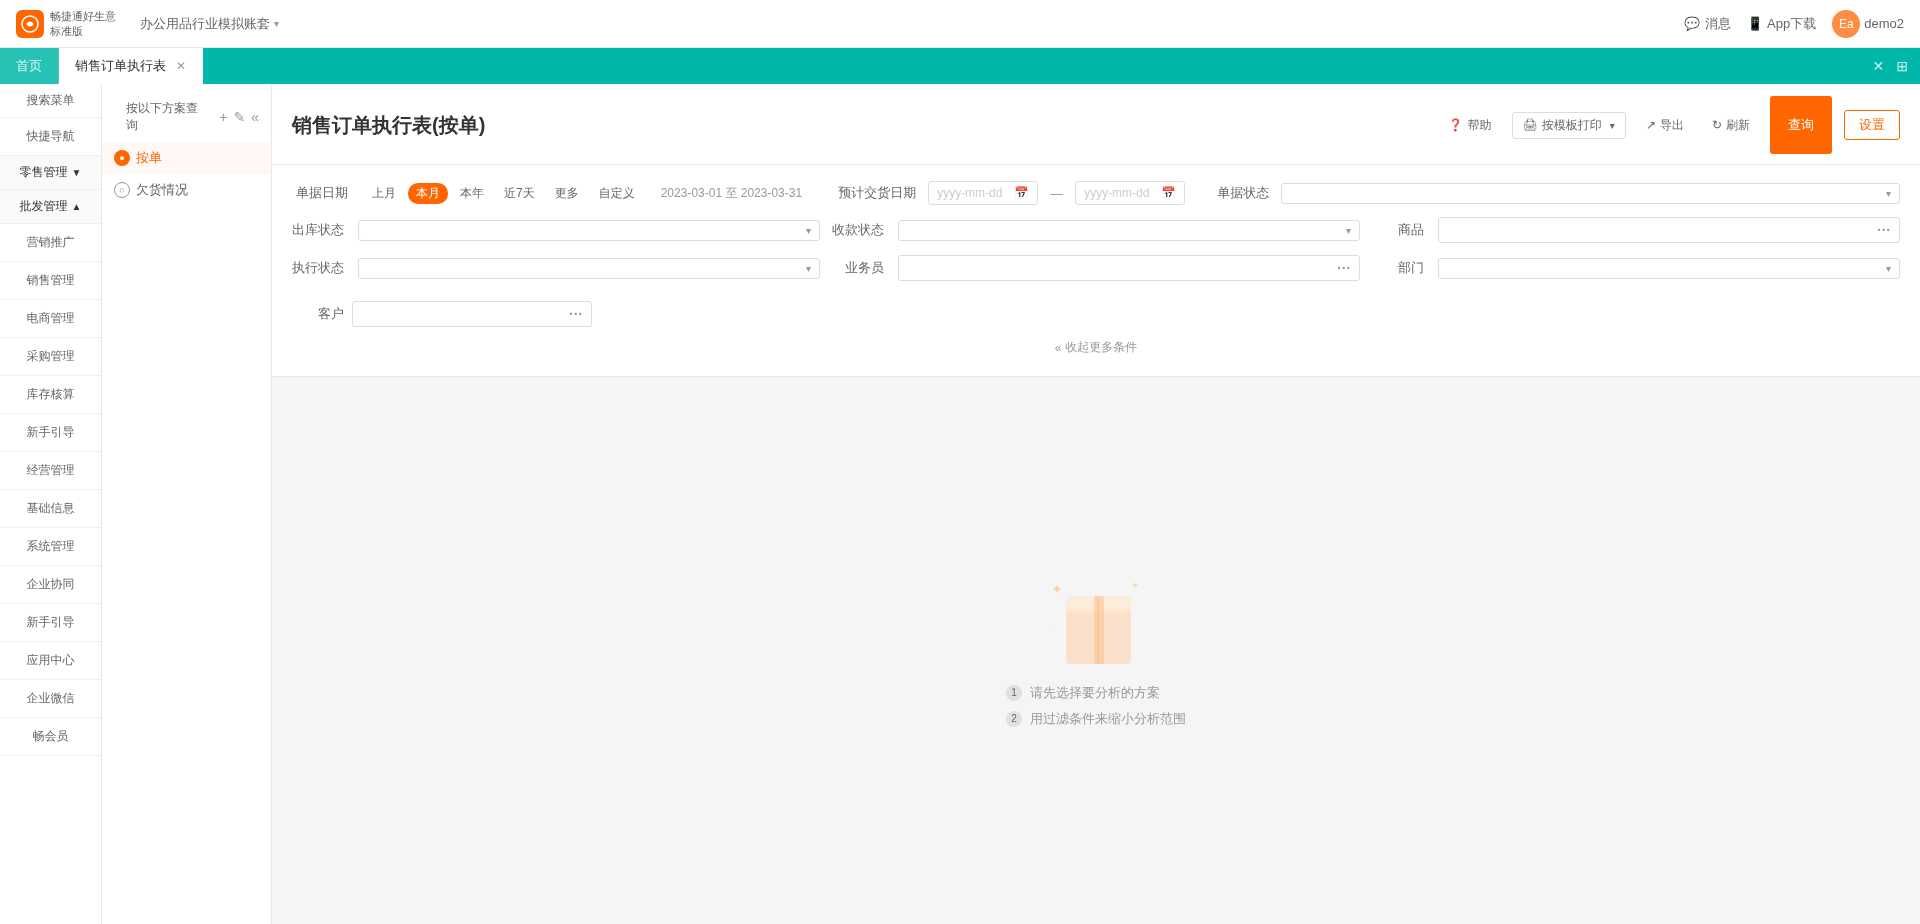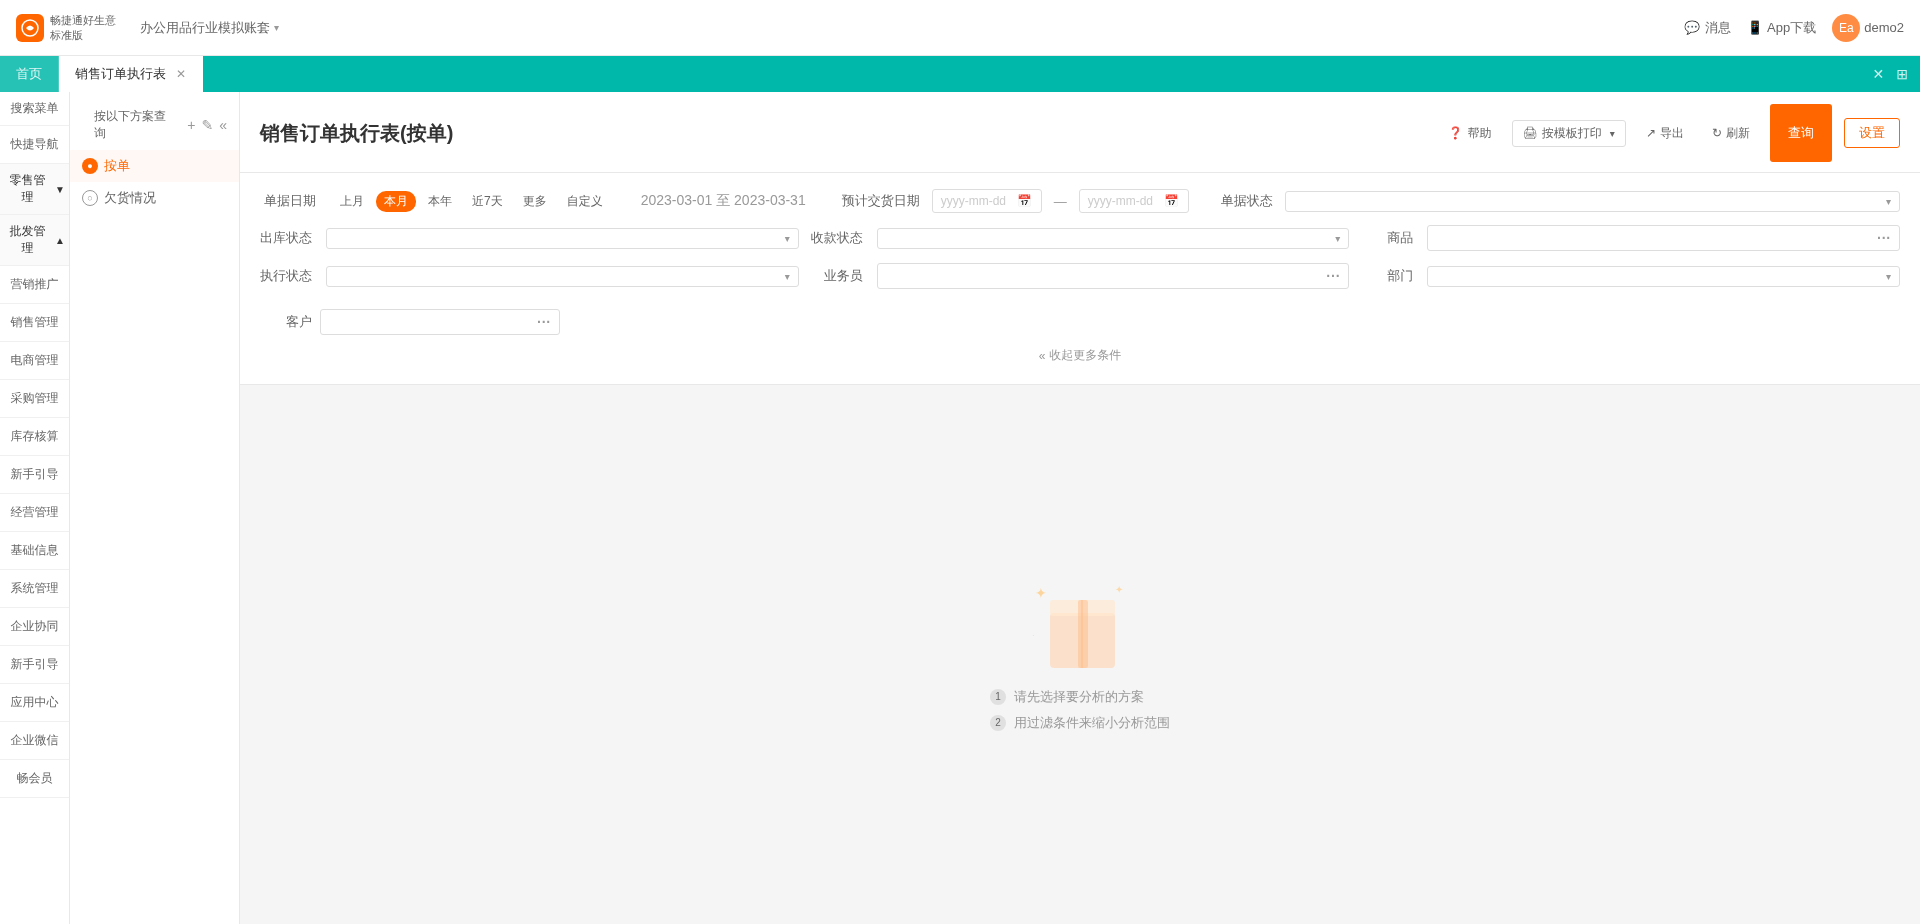--- a/index.html
+++ b/index.html
@@ -1,20 +1,20 @@
 <!DOCTYPE html>
 <html><head>
   <meta charset="utf-8">
   <style>
     * { box-sizing: border-box; margin: 0; padding: 0; }
     body { font-family: 'Microsoft YaHei', Arial, sans-serif; font-size: 13px; background: #f5f5f5; color: #333; height: 924px; overflow: hidden; display: flex; flex-direction: column; }
 
     
     .top-header {
-      height: 56px;
+      height: 48px;
       background: #fff;
       display: flex;
       align-items: center;
       justify-content: space-between;
       padding: 0 16px;
       border-bottom: 1px solid #e8e8e8;
       flex-shrink: 0;
     }
     .top-header-left {
       display: flex;
@@ -126,21 +126,21 @@
 
     
     .main-layout {
       flex: 1;
       display: flex;
       overflow: hidden;
     }
 
     
     .sidebar {
-      width: 70px;
+      width: 102px;
       background: #fff;
       border-right: 1px solid #e8e8e8;
       display: flex;
       flex-direction: column;
       overflow-y: auto;
       flex-shrink: 0;
     }
     .sidebar-item {
       padding: 10px 4px;
       text-align: center;
@@ -341,22 +341,22 @@
     .date-tab.active {
       background: #ff6600;
       color: white;
       border-radius: 10px;
     }
     .date-range {
       display: flex;
       align-items: center;
       gap: 6px;
       color: #999;
-      font-size: 14px;
-      margin-left: 14px;
+      font-size: 12px;
+      margin-left: 2px;
     }
     .date-input {
       border: 1px solid #ddd;
       border-radius: 3px;
       padding: 4px 8px;
       font-size: 12px;
       color: #ccc;
       width: 110px;
       display: flex;
       align-items: center;

